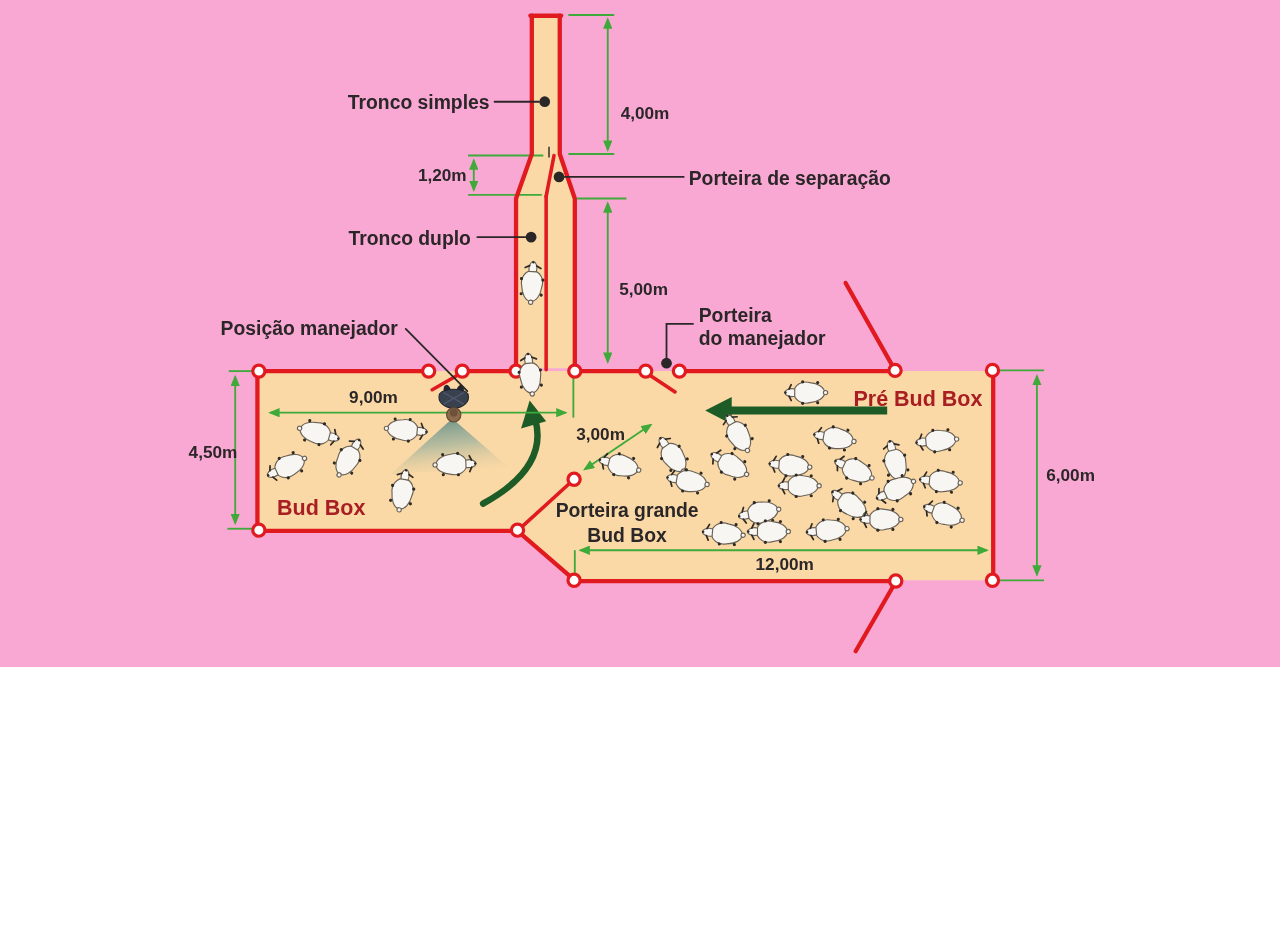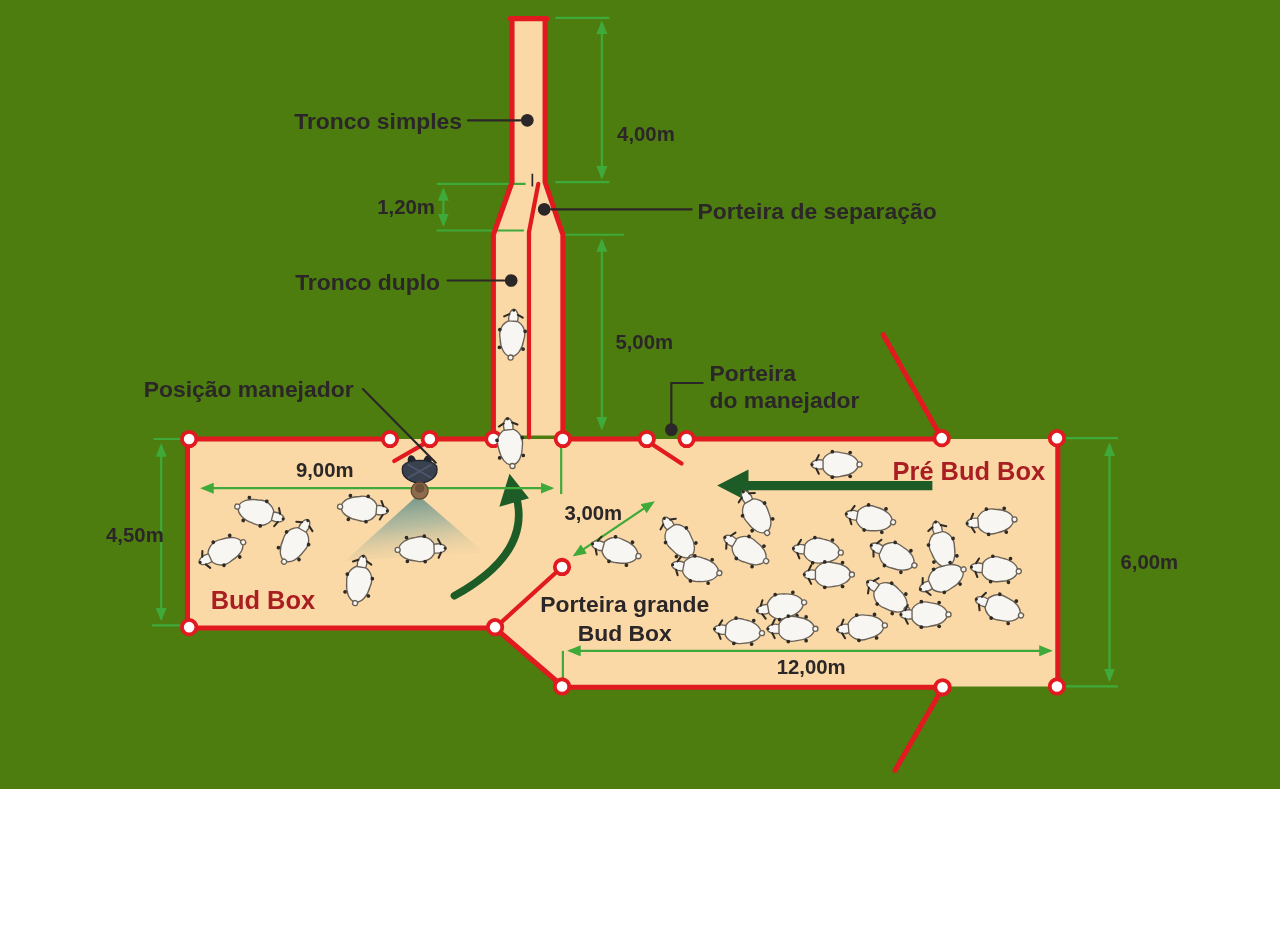--- a/index.html
+++ b/index.html
@@ -1,16 +1,16 @@
 <!DOCTYPE html>
 <html style="--fence-red: #e11a20; --pen-fill: #fbd9a6; --dim-green: #3faa3a; --flow-green: #1d5c26; --box-red: #a81e22; --ink: #2b2627;"><head>
 <meta charset="utf-8">
 <style>
   html,body{margin:0;padding:0;background:#fff;}
-  #stage{position:relative;width:1280px;height:789px;background:#4d7c0f;overflow:hidden;
+  #stage{position:relative;width:1280px;height:667px;background:#f9a8d4;overflow:hidden;
          font-family:"Liberation Sans",sans-serif;}
   svg{display:block;width:100%;height:100%;}
   .pen{fill:var(--pen-fill,#fbd9a6);}
   .fence{stroke:var(--fence-red,#e11a20);stroke-width:6;fill:none;stroke-linecap:round;stroke-linejoin:round;}
   .fence-thin{stroke:var(--fence-red,#e11a20);stroke-width:5;fill:none;stroke-linecap:round;}
   .post{fill:#ffffff;stroke:var(--fence-red,#e11a20);stroke-width:4.5;}
   .dim{stroke:var(--dim-green,#3faa3a);stroke-width:2.6;fill:none;}
   .tick{stroke:var(--dim-green,#3faa3a);stroke-width:2.6;fill:none;}
   .leader{stroke:var(--ink,#2b2627);stroke-width:2.5;fill:none;stroke-linecap:round;}
   .ldot{fill:var(--ink,#2b2627);}

